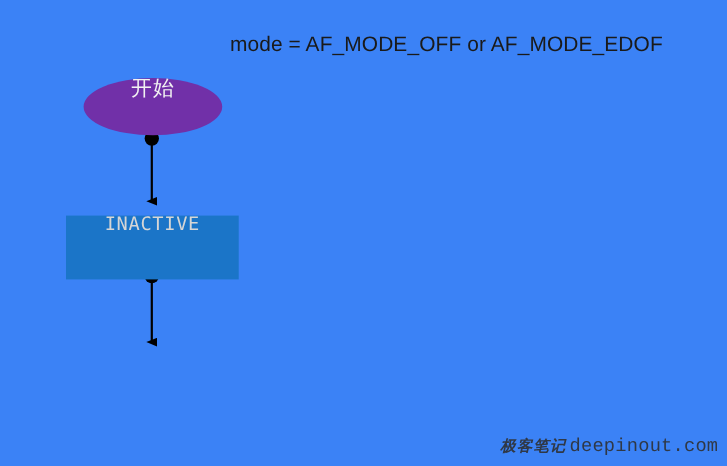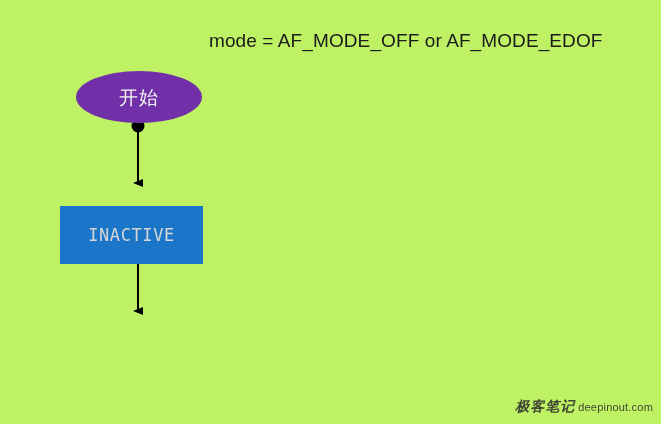--- a/index.html
+++ b/index.html
@@ -10,39 +10,38 @@
     width: 661px;
     height: 424px;
     background: #ffffff;
     font-family: "Liberation Sans", sans-serif;
     overflow: hidden;
   }
   #canvas {
     position: relative;
     width: 661px;
     height: 424px;
-    background: #bef264;
+    background: #3b82f6;
   }
   
   .diagram-title {
     position: absolute;
     left: 209px;
     top: 29px;
     font-family: "Liberation Sans", sans-serif;
     font-size: 19px;
     line-height: 24px;
     color: #1a1a1a;
     white-space: nowrap;
     letter-spacing: 0.1px;
   }
   
   .node {
     position: absolute;
     display: flex;
-    align-items: center;
     justify-content: center;
     box-sizing: border-box;
   }
   .node-terminal {
     border-radius: 50%;
     background: #7130A8;
   }
   .node-terminal .node-label {
     color: #f2f2f2;
     font-family: "DejaVu Sans", sans-serif;
@@ -61,22 +60,22 @@
     letter-spacing: 0.6px;
   }
   #node-start {
     left: 76px;
     top: 71px;
     width: 126px;
     height: 52px;
   }
   #node-inactive {
     left: 60px;
-    top: 206px;
-    width: 143px;
+    top: 196px;
+    width: 157px;
     height: 58px;
   }
   #node-end {
     left: 76px;
     top: 318px;
     width: 126px;
     height: 52px;
   }
   
   .edge {
@@ -99,22 +98,22 @@
   }
   .watermark-cn {
     font-family: "DejaVu Sans", sans-serif;
     font-size: 14px;
     font-weight: bold;
     font-style: italic;
     color: #2e2e2e;
     letter-spacing: 1px;
   }
   .watermark-url {
-    font-family: Liberation Sans, sans-serif;
-    font-size: 11px;
+    font-family: Liberation Mono, monospace;
+    font-size: 17px;
     color: #2e2e2e;
     letter-spacing: 0.2px;
   }
 </style>
 </head>
 <body>
 
 <div id="canvas">
 
   <div class="diagram-title">mode = AF_MODE_OFF or AF_MODE_EDOF</div>

